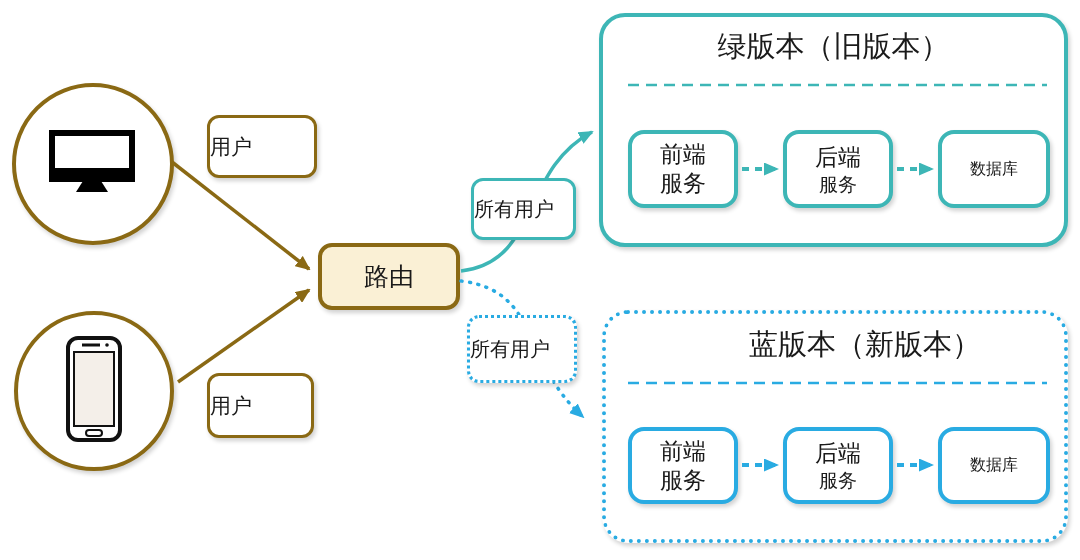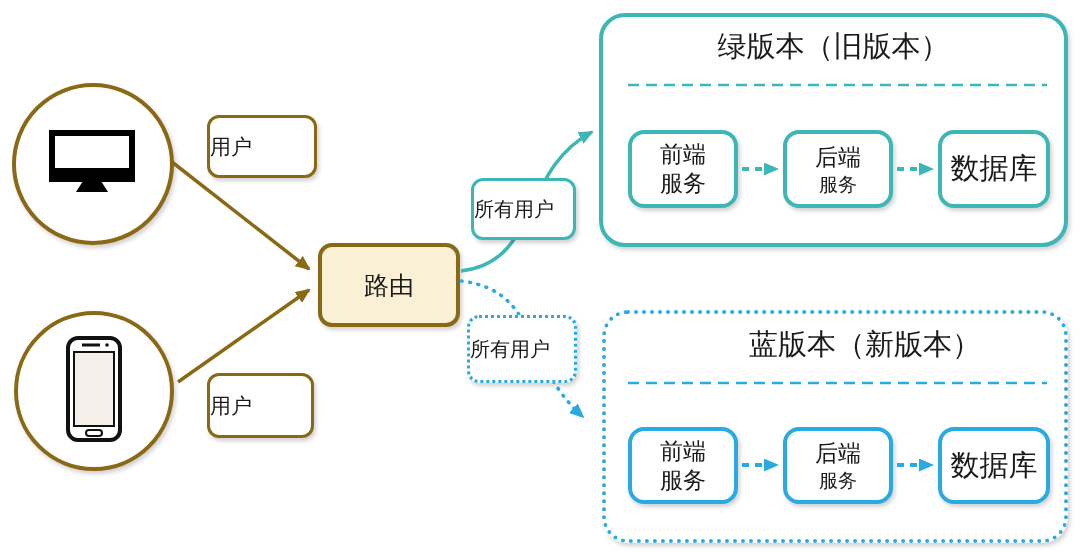--- a/index.html
+++ b/index.html
@@ -25,21 +25,21 @@
   .env.blue{border:4px dotted #29ABE2;}
   .env-title{text-align:center;font-size:29px;line-height:36px;z-index:2;}
   
   .node{background:#fff;border-radius:16px;display:flex;flex-direction:column;
         align-items:center;justify-content:center;z-index:2;}
   .node.teal-n{border:4px solid #3DB6B6;}
   .node.blue-n{border:4px solid #29ABE2;}
   .node .l1{font-size:23px;line-height:29px;text-align:center;}
   .node .l2{font-size:23px;line-height:29px;}
   .node .l2small{font-size:19px;line-height:24px;}
-  .node .single{font-size:29px;}
+  .node .single{font-size:16px;}
   .edgelayer{position:absolute;left:0;top:0;width:1080px;height:560px;z-index:5;pointer-events:none;}
 </style>
 </head>
 <body>
 
 <div class="stage">
 
   <div class="abs circle shadow" style="left:12px;top:83px;width:162px;height:162px;">
     <span>
       <svg width="88" height="64" viewBox="0 0 88 64">
@@ -62,21 +62,21 @@
     </span>
   </div>
 
   <div class="abs pill brown shadow" style="left:207px;top:115px;width:110px;height:63px;">
     <span>用户</span>
   </div>
   <div class="abs pill brown shadow" style="left:207px;top:373px;width:107px;height:65px;">
     <span>用户</span>
   </div>
 
-  <div class="abs router shadow" style="left:318px;top:243px;width:142px;height:84px;">
+  <div class="abs router shadow" style="left:318px;top:243px;width:142px;height:67px;">
     <span>路由</span>
   </div>
 
   <div class="abs env green shadow" style="left:599px;top:13px;width:469px;height:234px;"></div>
   <div class="abs env-title" style="left:599px;top:28px;width:469px;">绿版本（旧版本）</div>
 
   <div class="abs node teal-n shadow" style="left:628px;top:130px;width:110px;height:78px;">
     <span class="l1">前端</span>
     <span class="l2">服务</span>
   </div>

